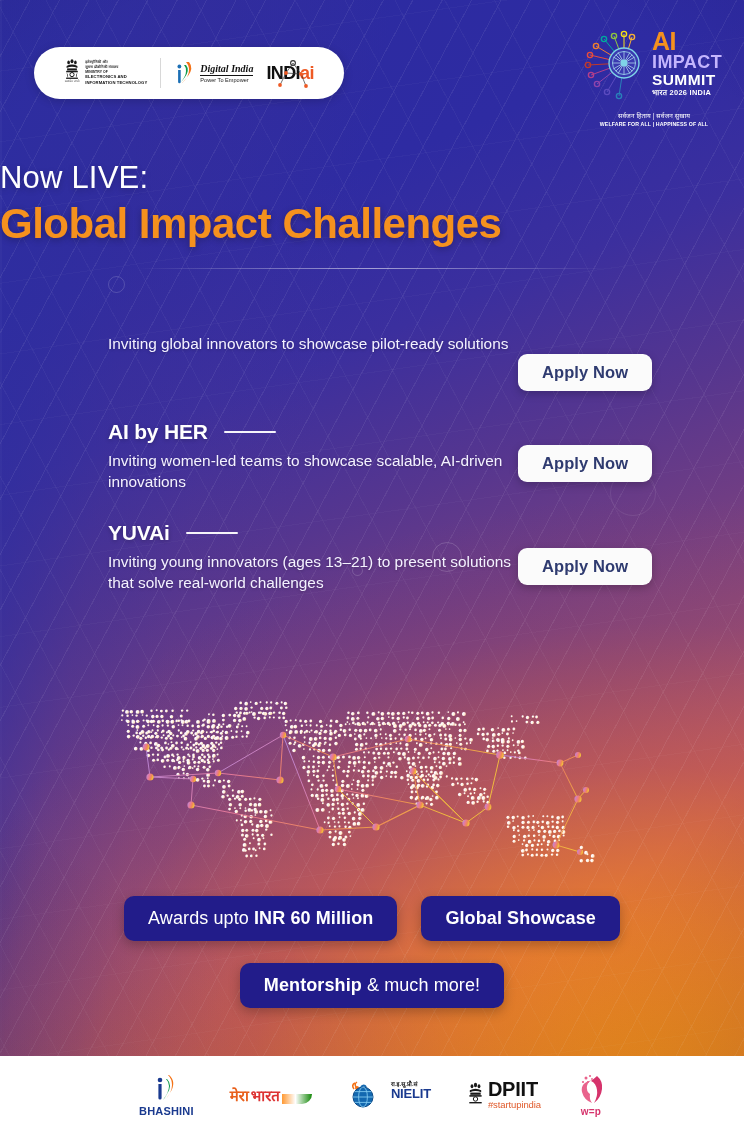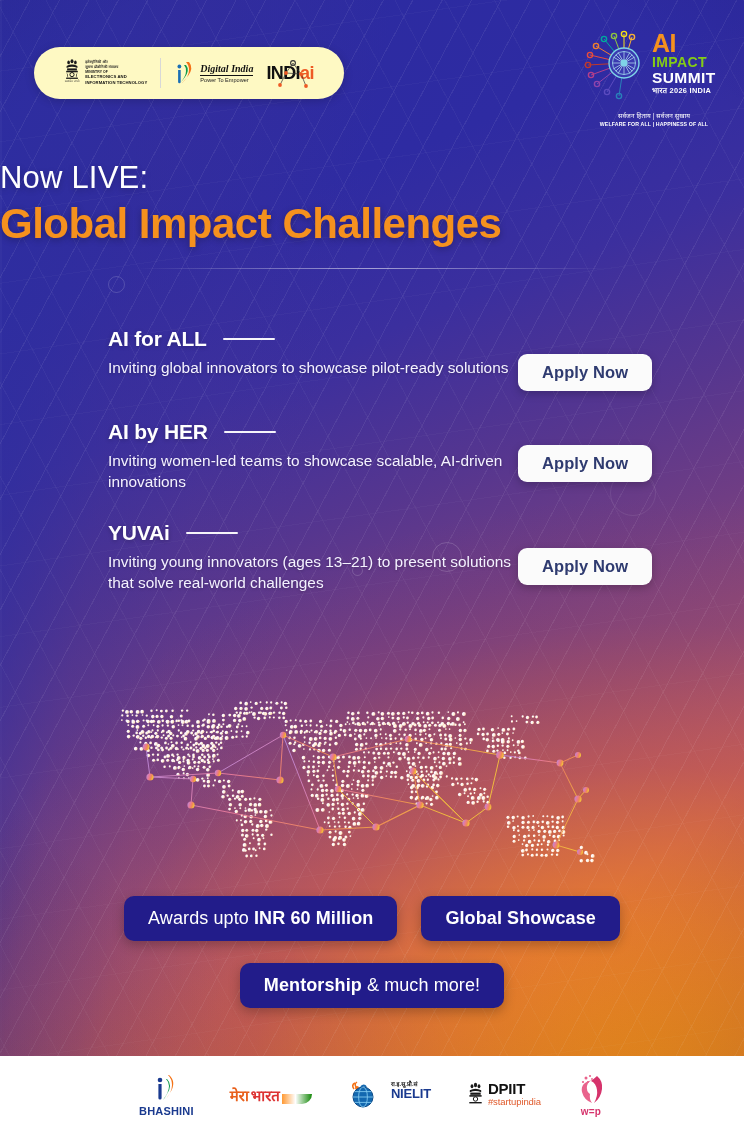--- a/index.html
+++ b/index.html
@@ -76,21 +76,21 @@
   .bg-vignette{
     position:absolute; inset:0;
     background:radial-gradient(120% 80% at 50% 40%, rgba(0,0,0,0) 55%, rgba(20,10,60,.28) 100%);
   }
   .bubble{ position:absolute; border-radius:50%; border:1px solid rgba(255,255,255,.16); }
 
   
   .ministry-pill{
     position:absolute; left:34px; top:47px;
     width:310px; height:52px;
-    background:#fef9c3; border-radius:26px;
+    background:#ffffff; border-radius:26px;
     display:flex; align-items:center; justify-content:center; gap:13px;
     box-shadow:0 2px 10px rgba(0,0,0,.18);
     padding:0 12px;
   }
   .emblem-blk{ display:flex; align-items:center; gap:5px; }
   .emblem-txt{ font-size:3.6px; line-height:1.32; color:#111; font-weight:700; letter-spacing:.1px; }
   .emblem-txt .hi{ color:#1a1a1a; font-weight:700; }
   .emblem-txt .sm{ font-weight:700; font-size:3.4px; }
   .emblem-txt .bg2{ font-size:4.2px; font-weight:800; }
   .divider-v{ width:1px; height:30px; background:#d8d8d8; }
@@ -102,21 +102,21 @@
   .indiaai .ia-txt{ font-size:18px; font-weight:800; letter-spacing:-.6px; color:#111; }
   .indiaai .ia-ai{ color:#ee5a24; }
 
   .summit-logo{
     position:absolute; right:10px; top:24px;
     width:160px; text-align:center;
   }
   .summit-row{ display:flex; align-items:center; gap:4px; justify-content:flex-start; }
   .summit-words{ text-align:left; line-height:.98; }
   .sw-ai{ font-size:25px; font-weight:800; color:#f5911e; letter-spacing:-.5px; display:block; }
-  .sw-impact{ font-size:14px; font-weight:600; color:#84cc16; letter-spacing:.4px; display:block; }
+  .sw-impact{ font-size:18px; font-weight:600; color:#c4b5fd; letter-spacing:.4px; display:block; }
   .sw-summit{ font-size:15.5px; font-weight:600; color:#fff; letter-spacing:.4px; display:block; }
   .sw-bharat{ font-size:7.4px; font-weight:700; color:#fff; letter-spacing:.3px; display:block; margin-top:2.5px; }
   .summit-tag{ margin-top:9px; }
   .summit-tag .hindi{ font-size:6.4px; color:#fff; display:block; letter-spacing:.1px; }
   .summit-tag .eng{ font-size:5.2px; color:#fff; font-weight:700; display:block; letter-spacing:.15px; margin-top:1px; }
 
   
   .title-wrap{ position:absolute; left:0; right:0; top:160px; text-align:left; }
   .now-live{
     font-size:31px; color:#ffffff; font-weight:400; letter-spacing:.2px;
@@ -186,21 +186,21 @@
   .mb-swoosh{ width:30px; height:10px; border-radius:0 0 18px 0;
     background:linear-gradient(90deg,#ff9933,#ffffff 45%,#138808); margin-top:9px; }
 
   .nielit-wrap{ display:flex; align-items:flex-start; gap:15px; }
   .nielit-txt{ line-height:1.05; text-align:left; }
   .nielit-txt .n1{ font-size:6px; color:#111; display:block; font-weight:700;}
   .nielit-txt .n2{ font-size:13px; color:#1a3a8f; font-weight:800; display:block; letter-spacing:-.2px;}
 
   .dpiit-wrap{ display:flex; align-items:center; gap:4px; }
   .dpiit-txt{ line-height:1.08; text-align:left; }
-  .dpiit-txt .d1{ font-size:15px; font-weight:600; color:#111; display:block; letter-spacing:-.2px;}
+  .dpiit-txt .d1{ font-size:20px; font-weight:600; color:#111; display:block; letter-spacing:-.2px;}
   .dpiit-txt .d2{ font-size:9.5px; color:#e05a2b; display:block; letter-spacing:-.1px;}
 
   .wep-wrap{ display:flex; flex-direction:column; align-items:center; }
   .wep-name{ font-size:10px; font-weight:700; color:#d6336c; margin-top:1px; letter-spacing:.3px;}
 </style>
 </head>
 <body>
 
 <div id="poster">
 
@@ -328,24 +328,20 @@
   <div class="title-wrap">
     <div class="now-live">Now LIVE:</div>
     <div class="gic">Global Impact Challenges</div>
     <div class="title-rule"></div>
   </div>
 
   <div class="challenges">
 
     <div class="ch-row">
       <div class="ch-left">
-        <div class="ch-head">
-          <span class="ch-name">AI for ALL</span>
-          <span class="ch-dash"></span>
-        </div>
         <div class="ch-desc">Inviting global innovators to showcase pilot-ready solutions</div>
       </div>
       <div class="ch-btn-slot slot-1">
         <button class="apply-btn">Apply Now</button>
       </div>
     </div>
 
     <div class="ch-row">
       <div class="ch-left">
         <div class="ch-head">

